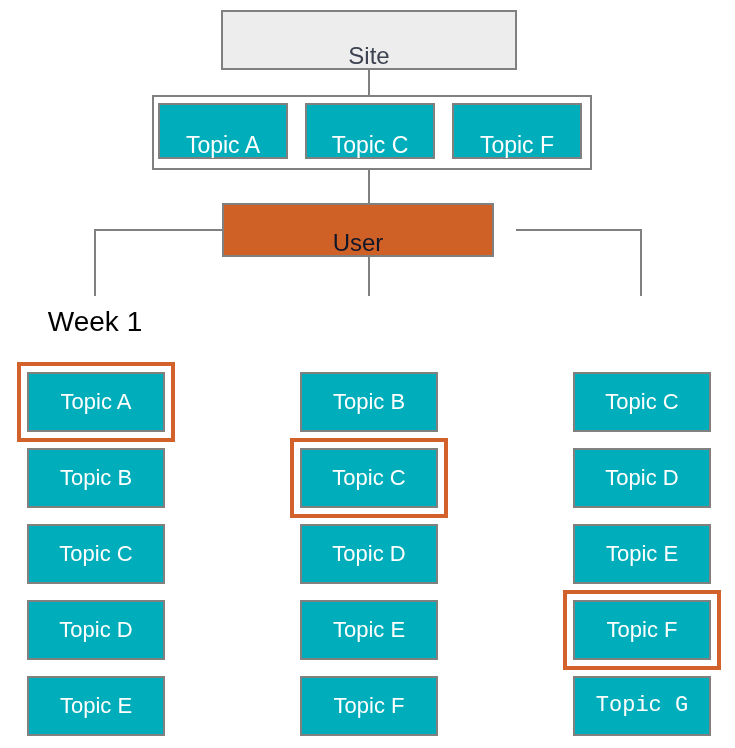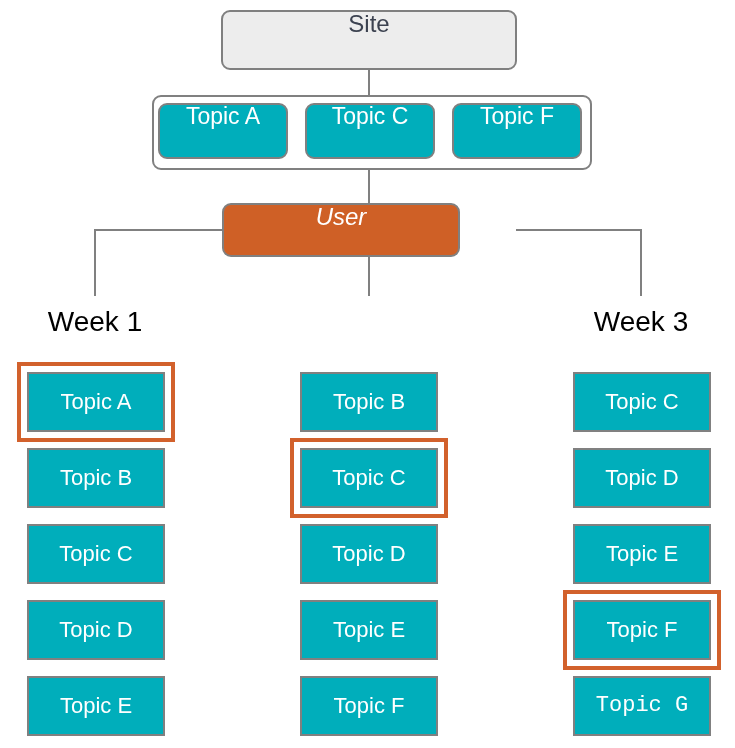--- a/index.html
+++ b/index.html
@@ -17,24 +17,23 @@
   #canvas {
     position: absolute;
     left: 0; top: 0;
     width: 735px;
     height: 748px;
   }
   .node {
     position: absolute;
     box-sizing: border-box;
     display: flex;
-    align-items: flex-start;
+    align-items: flex-end;
     justify-content: center;
     line-height: 1;
-    border-radius: 9px;
   }
   
   .site-box {
     left: 221px;
     top: 10px;
     width: 296px;
     height: 60px;
     background: #EDEDED;
     border: 2px solid #808080;
     color: #3C4250;
@@ -60,27 +59,26 @@
     font-size: 23px;
   }
   .group-topic.g1 { left: 158px; }
   .group-topic.g2 { left: 305px; }
   .group-topic.g3 { left: 452px; }
 
   
   .user-box {
     left: 222px;
     top: 203px;
-    width: 238px;
+    width: 272px;
     height: 54px;
     background: #CF6026;
     border: 2px solid #808080;
-    color: #ffffff;
+    color: #0f172a;
     font-size: 24px;
-    font-style: italic;
   }
 
   
   .week-label {
     position: absolute;
     top: 308px;
     width: 160px;
     text-align: center;
     font-size: 28px;
     color: #000000;
@@ -151,21 +149,20 @@
   </div>
   <div class="node group-topic g3">
     <span>Topic F</span>
   </div>
 
   <div class="node user-box">
     <span>User</span>
   </div>
 
   <div class="week-label w1">Week 1</div>
-  <div class="week-label w3">Week 3</div>
 
   <div class="col" id="week-cols">
       <div class="highlight-ring" style="left: 17px; top: 362px;"></div>
       <div class="card" style="left: 27px; top: 372px;">
         <span>Topic A</span>
       </div>
       <div class="card" style="left: 27px; top: 448px;">
         <span>Topic B</span>
       </div>
       <div class="card" style="left: 27px; top: 524px;">

